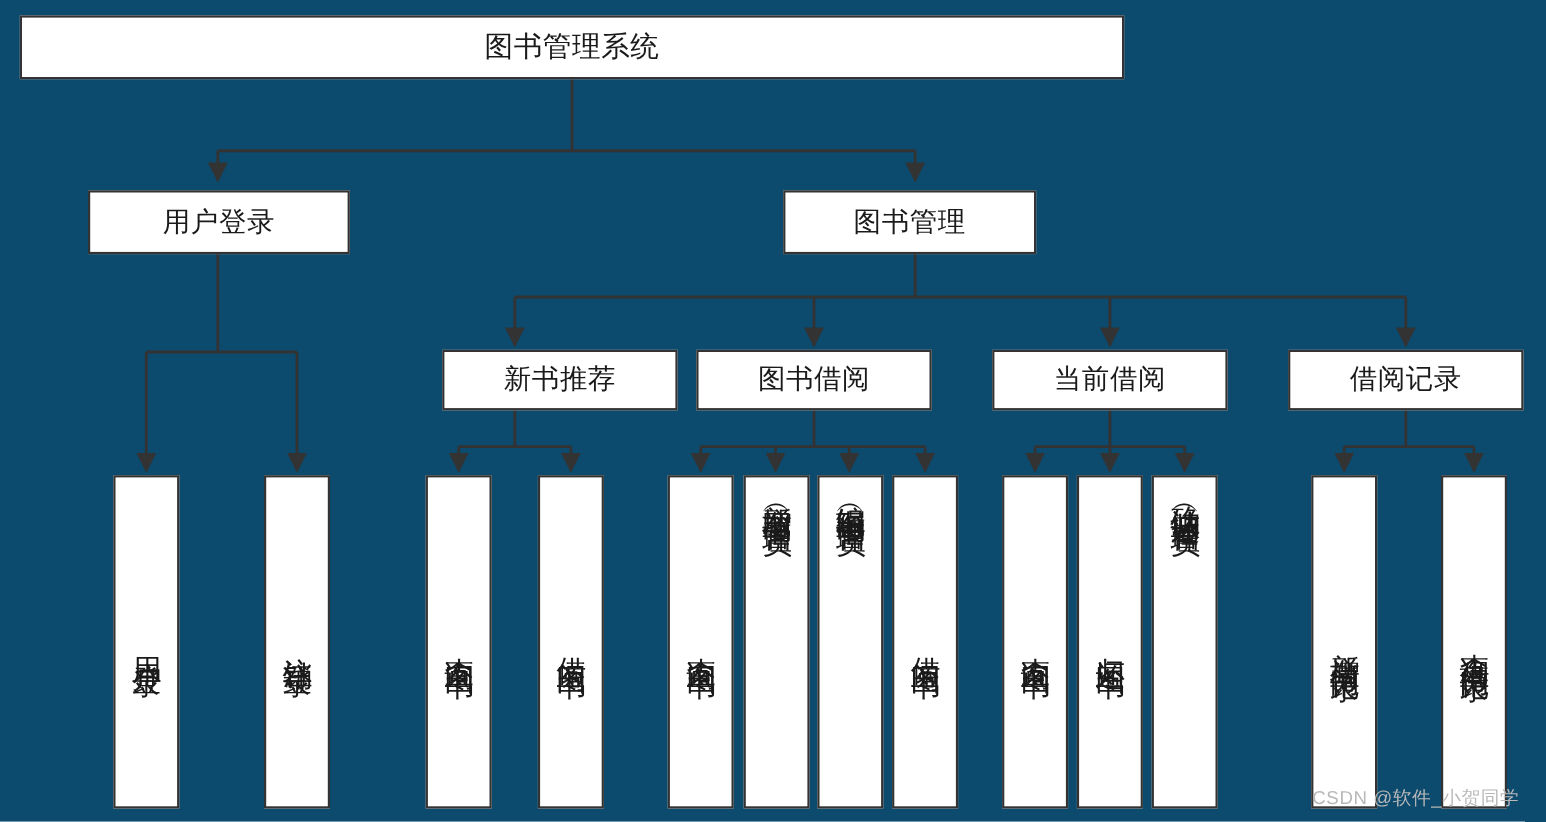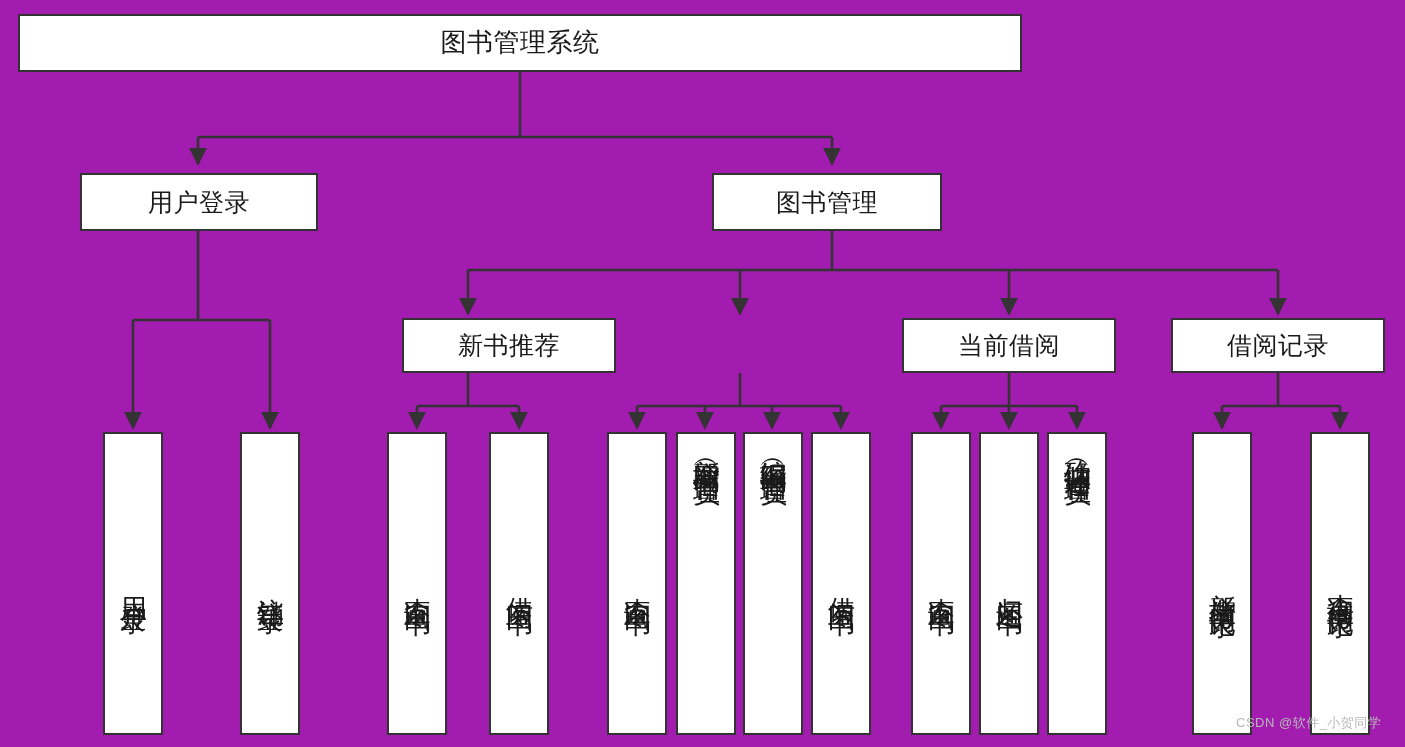--- a/index.html
+++ b/index.html
@@ -7,21 +7,21 @@
     padding: 0;
     background: #ffffff;
   }
   body {
     font-family: "Liberation Sans", "DejaVu Sans", sans-serif;
   }
   #canvas {
     position: relative;
     width: 1405px;
     height: 747px;
-    background: #a21caf;
+    background: #0c4a6e;
     overflow: hidden;
   }
   #edges {
     position: absolute;
     left: 0;
     top: 0;
     width: 1405px;
     height: 747px;
     pointer-events: none;
   }
@@ -66,24 +66,23 @@
   
   .node.vert.long {
     align-items: flex-start;
   }
   .node.vert.long .node-label {
     letter-spacing: 3px;
   }
   .watermark {
     position: absolute;
     color: #b8b8b8;
-    font-size: 13px;
+    font-size: 17px;
     white-space: nowrap;
     letter-spacing: 0.5px;
-    padding-left: 43px;
   }
 </style>
 </head>
 <body>
 
 <div id="canvas">
 
   <svg id="edges" viewBox="0 0 1405 747" xmlns="http://www.w3.org/2000/svg">
     <defs>
       <marker id="arrow" viewBox="0 0 10 10" refX="9" refY="5" markerWidth="7" markerHeight="7" orient="auto-start-reverse">
@@ -142,20 +141,23 @@
   <div class="node horiz" style="left:80px; top:173px; width:238px; height:58px;">
     <span class="node-label">用户登录</span>
   </div>
   <div class="node horiz" style="left:712px; top:173px; width:230px; height:58px;">
     <span class="node-label">图书管理</span>
   </div>
 
   <div class="node horiz" style="left:362px; top:318px; width:214px; height:55px;margin-left:40px;">
     <span class="node-label">新书推荐</span>
   </div>
+  <div class="node horiz" style="left:633px; top:318px; width:214px; height:55px;">
+    <span class="node-label">图书借阅</span>
+  </div>
   <div class="node horiz" style="left:1171px; top:318px; width:214px; height:55px;">
     <span class="node-label">借阅记录</span>
   </div>
   <div class="node horiz" style="left:902px; top:318px; width:214px; height:55px;">
     <span class="node-label">当前借阅</span>
   </div>
 
   <div class="node vert" style="left:103px; top:432px; width:60px; height:303px;">
     <span class="node-label">用户登录</span>
   </div>

